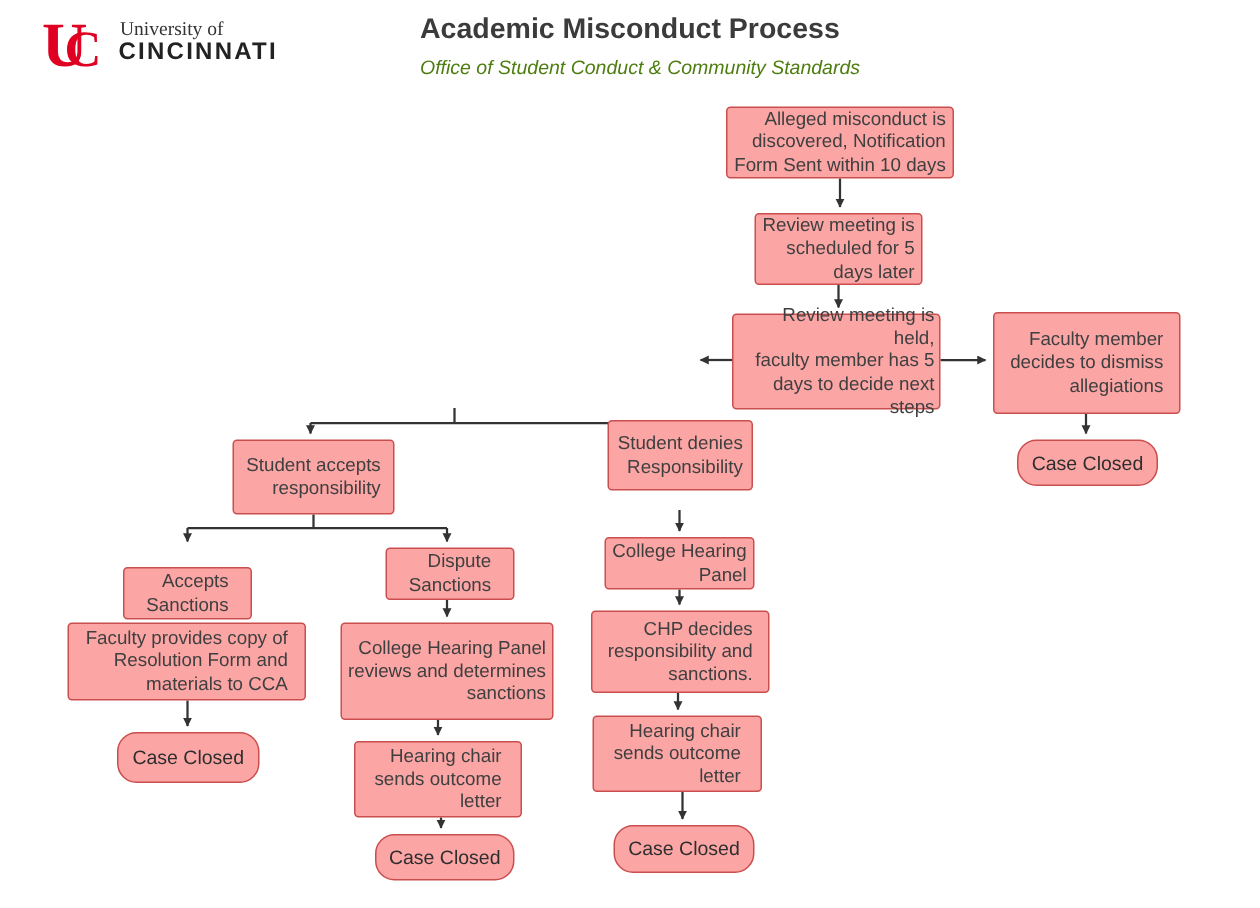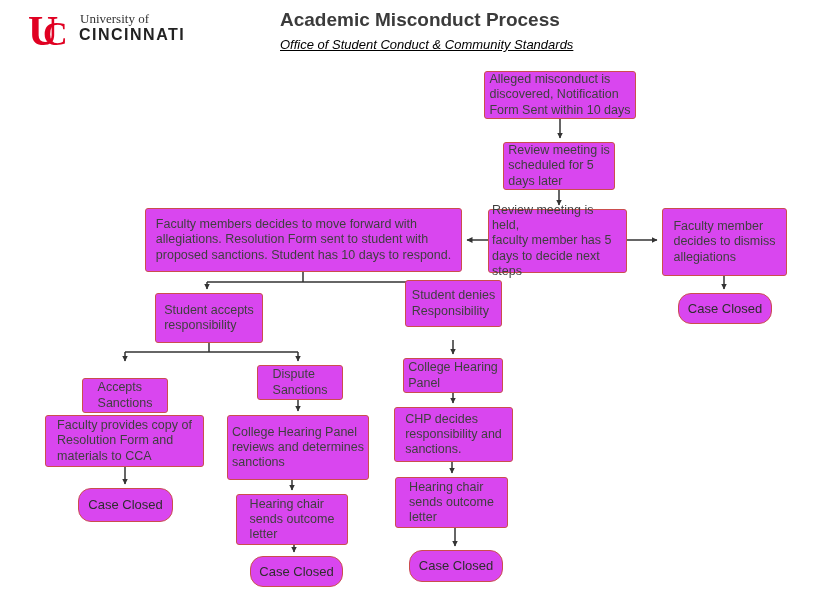--- a/index.html
+++ b/index.html
@@ -29,31 +29,31 @@
     position: absolute; left: 52px; top: 4px;
     font-family: "Liberation Serif", serif;
     font-size: 13px; color: #333;
   }
   .logo-cincinnati {
     position: absolute; left: 51px; top: 19px;
     font-size: 16px; letter-spacing: 1.5px; font-weight: 700; color: #222;
   }
   .title-block { position: absolute; left: 280px; top: 9px; width: 360px; text-align: left; }
   .page-title { font-size: 19px; font-weight: bold; color: #3b3b3b; }
-  .page-subtitle { font-size: 13px; font-style: italic; color: #000000; margin-top: 6px; text-decoration: underline; }
+  .page-subtitle { font-size: 13px; font-style: italic; color: #4d7c0f; margin-top: 6px; }
 
   
   svg.connectors { position: absolute; left: 0; top: 0; z-index: 1; }
   .node {
     position: absolute; z-index: 2;
-    background: #d946ef;
+    background: #fca5a5;
     border: 1.6px solid var(--box-border, #cb4e4e);
     border-radius: 3px;
     display: flex; align-items: center; justify-content: center;
-    text-align: left;
+    text-align: right;
     font-size: 12.5px; line-height: 1.22;
     white-space: pre-line;
     color: #3f3f3f;
     padding: 2px 3px;
   }
   .node.endcap { font-weight: normal; font-size: 13px; color: #2e2e2e; border-radius: 13px; }
 </style>
 </head>
 <body>
 
@@ -121,23 +121,20 @@
 faculty member has 5
 days to decide next
 steps</div>
 
   <div class="node" style="left:662px; top:208px; width:125px; height:68px">Faculty member
 decides to dismiss
 allegiations</div>
 
   <div class="node endcap" style="left:678px; top:293px; width:94px; height:31px">Case Closed</div>
 
-  <div class="node" style="left:145px; top:208px; width:317px; height:64px">Faculty members decides to move forward with
-allegiations. Resolution Form sent to student with
-proposed sanctions. Student has 10 days to respond.</div>
 
   <div class="node" style="left:155px; top:293px; width:108px; height:50px">Student accepts
 responsibility</div>
 
   <div class="node" style="left:405px; top:280px; width:97px; height:47px">Student denies
 Responsibility</div>
 
   <div class="node" style="left:82px; top:378px; width:86px; height:35px">Accepts
 Sanctions</div>
 

